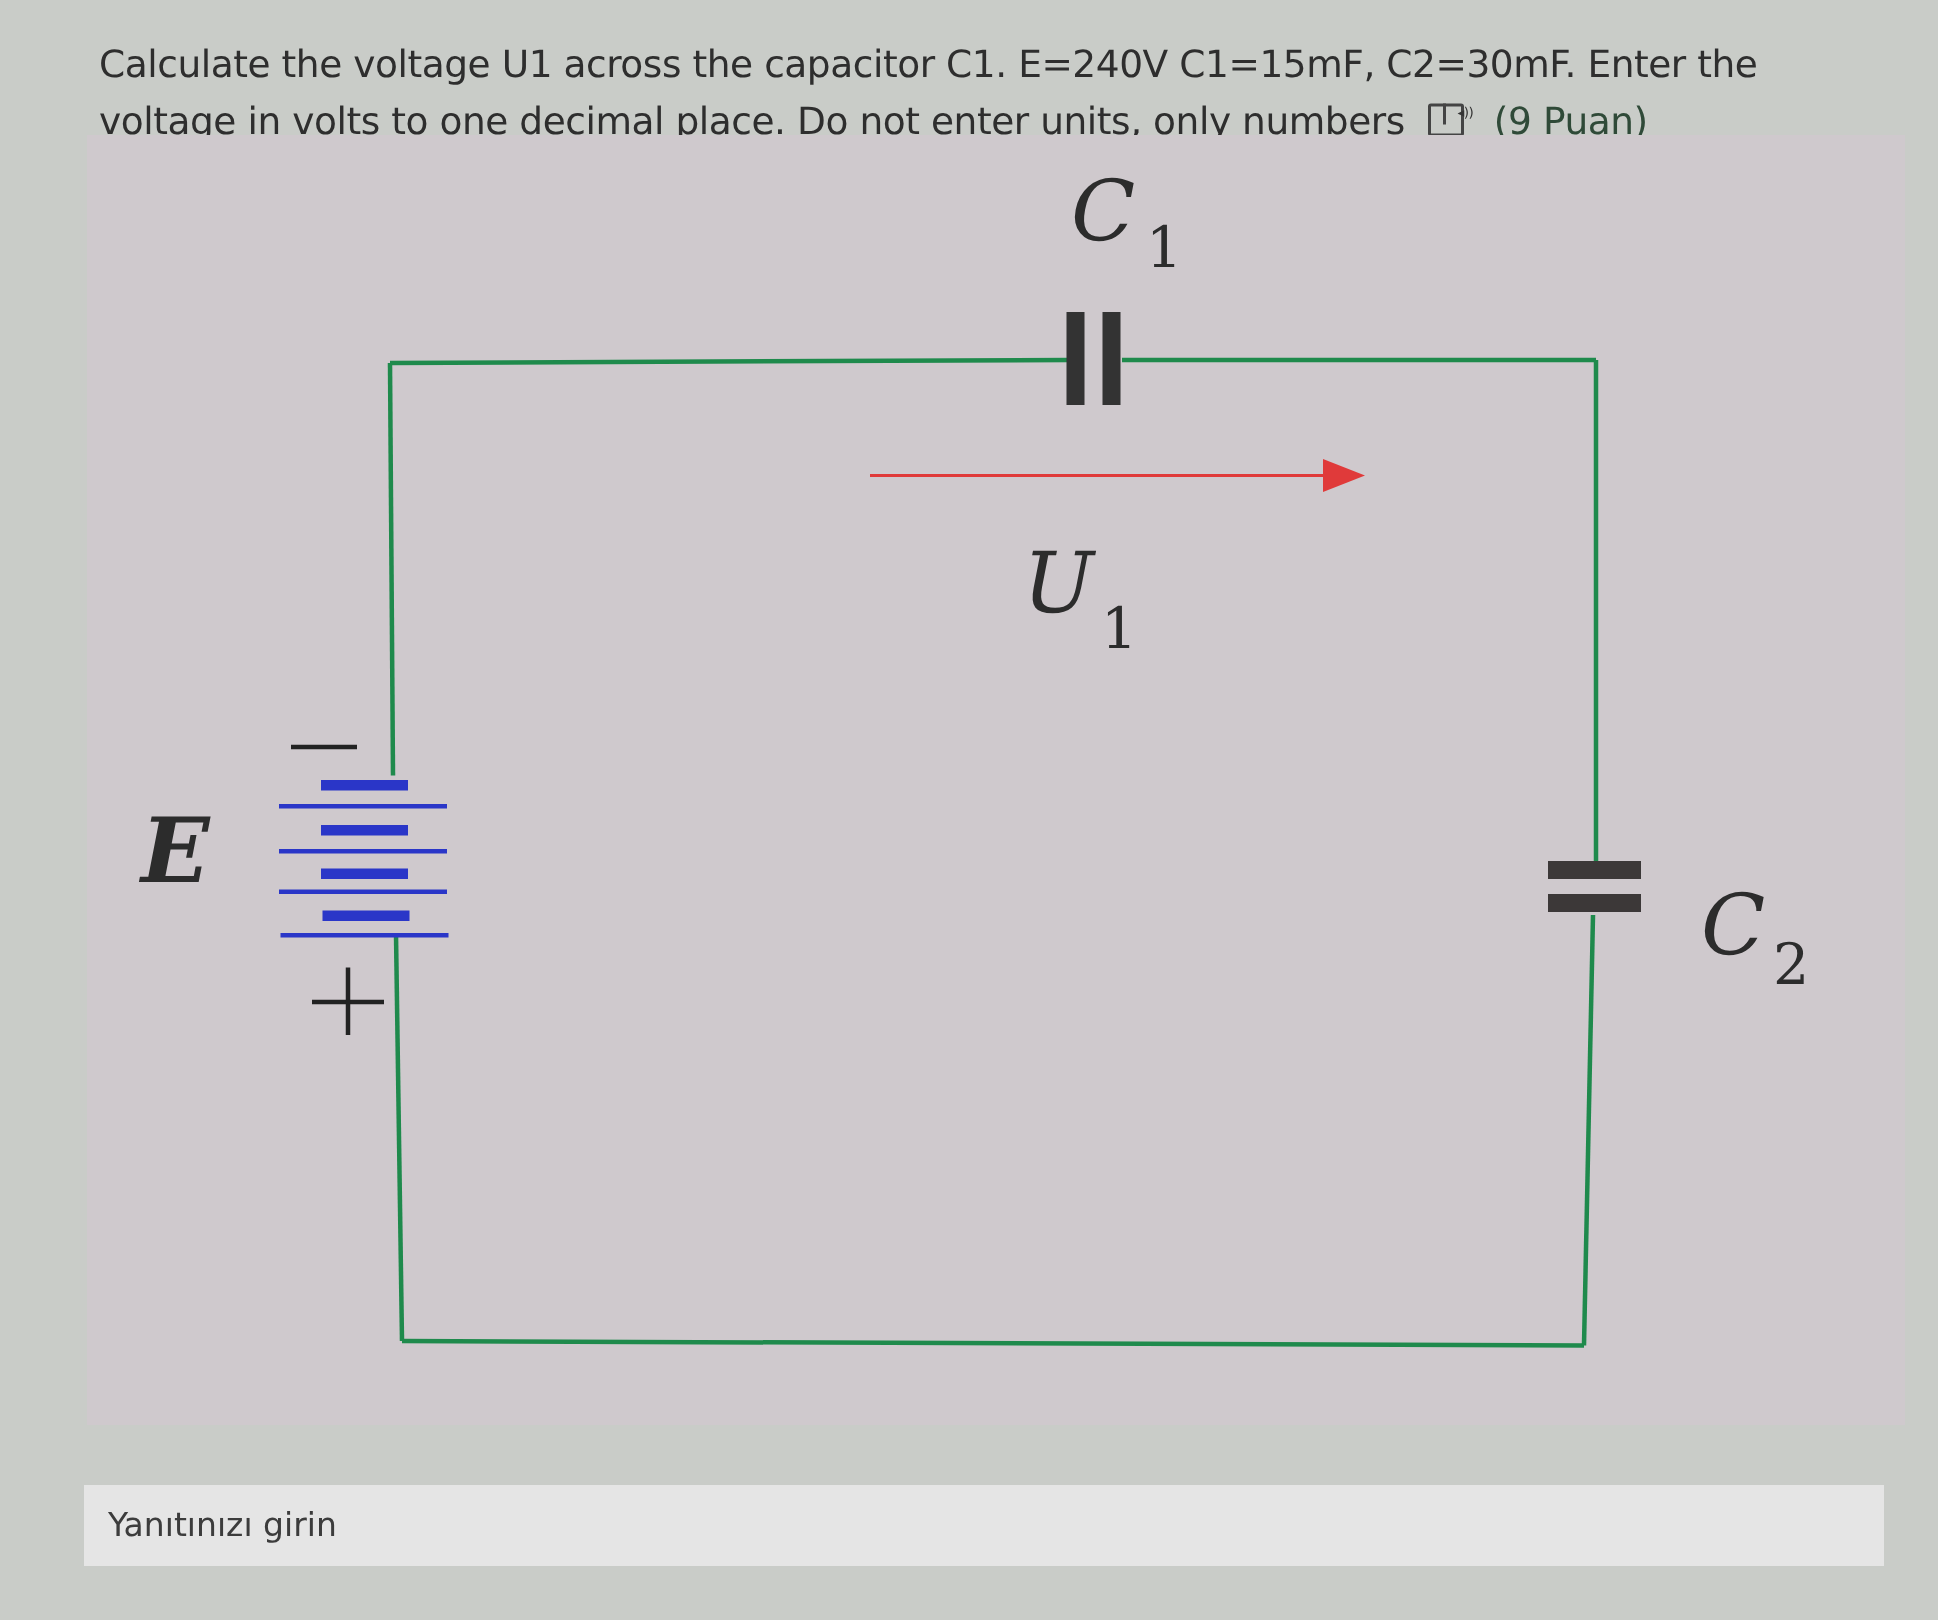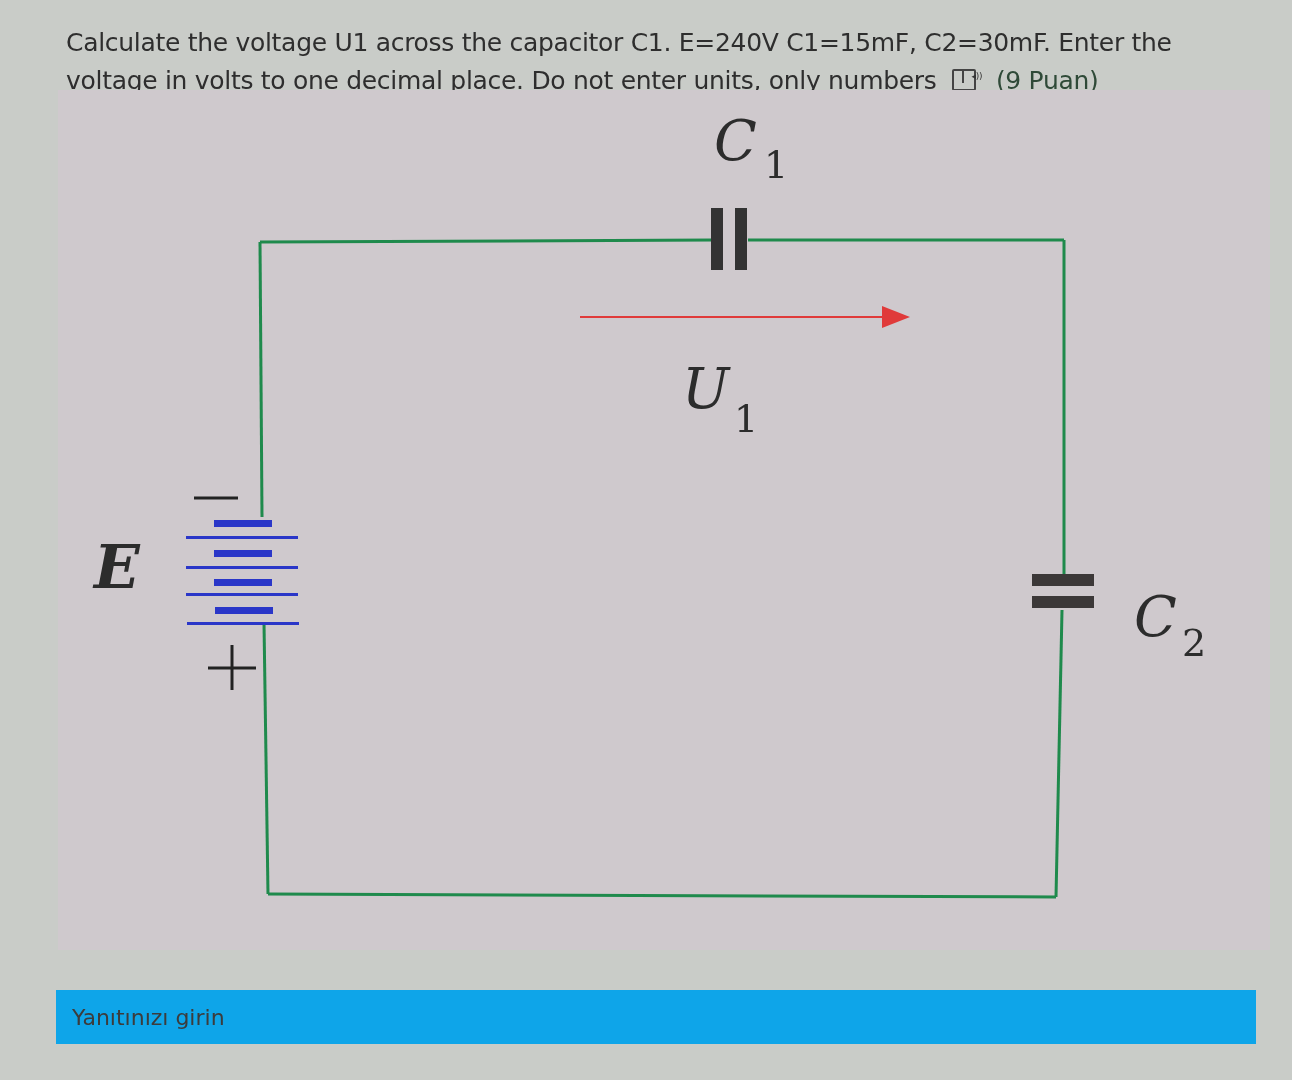--- a/index.html
+++ b/index.html
@@ -73,21 +73,21 @@
     font-family: "DejaVu Serif", serif;
     font-style: italic;
     fill: #2c2c2c;
   }
   .answer-box {
     position: absolute;
     left: 56px;
     top: 990px;
     width: 1200px;
     height: 54px;
-    background: #0ea5e9;
+    background: #e5e5e5;
     border: none;
     box-sizing: border-box;
     padding: 0 16px;
     font-size: 22px;
     color: #3a3a3a;
     font-family: "DejaVu Sans", sans-serif;
     outline: none;
   }
   .answer-box::placeholder {
     color: #3c3c3c;

